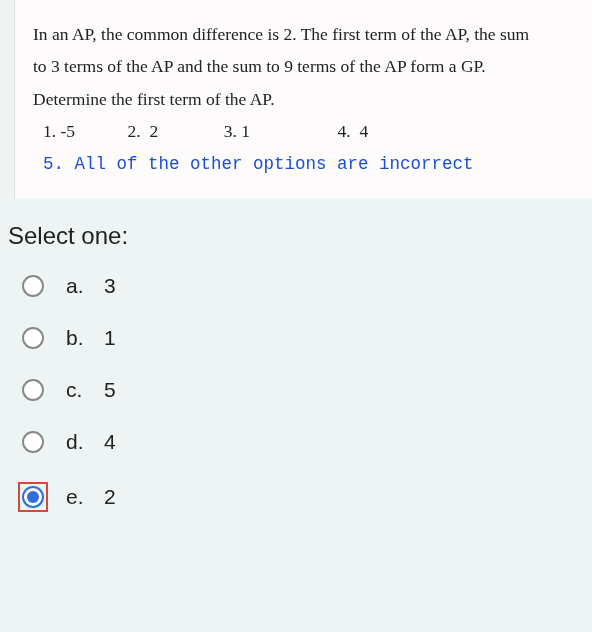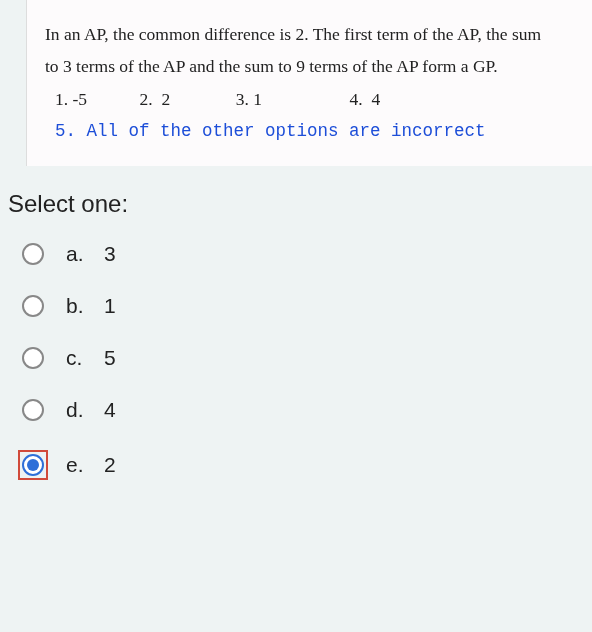--- a/index.html
+++ b/index.html
@@ -11,21 +11,21 @@
       width: 592px;
       height: 632px;
       background: #eef3f3;
       font-family: Arial, sans-serif;
       overflow: hidden;
     }
     .question-box {
       background: #fdfbfc;
       border-left: 1px solid #ddd;
       padding: 18px 16px 18px 18px;
-      margin-left: 26px;
+      margin-left: 14px;
     }
     .question-text {
       font-family: Georgia, 'Times New Roman', serif;
       font-size: 17.5px;
       color: #222;
       line-height: 1.85;
     }
     .inline-options {
       font-family: Georgia, 'Times New Roman', serif;
       font-size: 17.5px;
@@ -96,20 +96,21 @@
     .option-e-row {
       padding-left: 10px;
     }
   </style>
 </head>
 <body>
 
 <div class="question-box">
   <div class="question-text">In an AP, the common difference is 2. The first term of the AP, the sum</div>
   <div class="question-text">to 3 terms of the AP and the sum to 9 terms of the AP form a GP.</div>
+  <div class="question-text">Determine the first term of the AP.</div>
   <div class="inline-options">1. -5            2.  2               3. 1                    4.  4</div>
   <div class="inline-option-5">5.  All of the other options are incorrect</div>
 </div>
 
 <div class="select-section">
   <div class="select-heading">Select one:</div>
 
   <div class="option-row">
     <span class="radio"></span>
     <span class="option-letter">a.</span>

